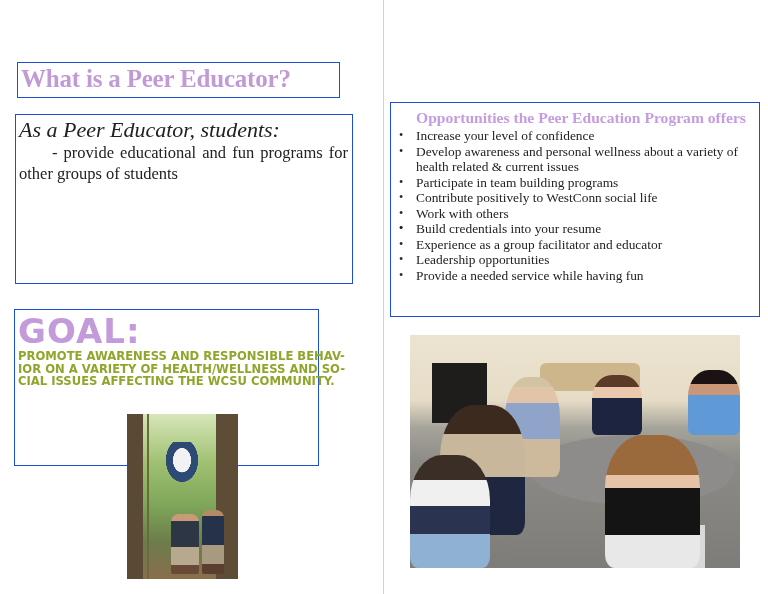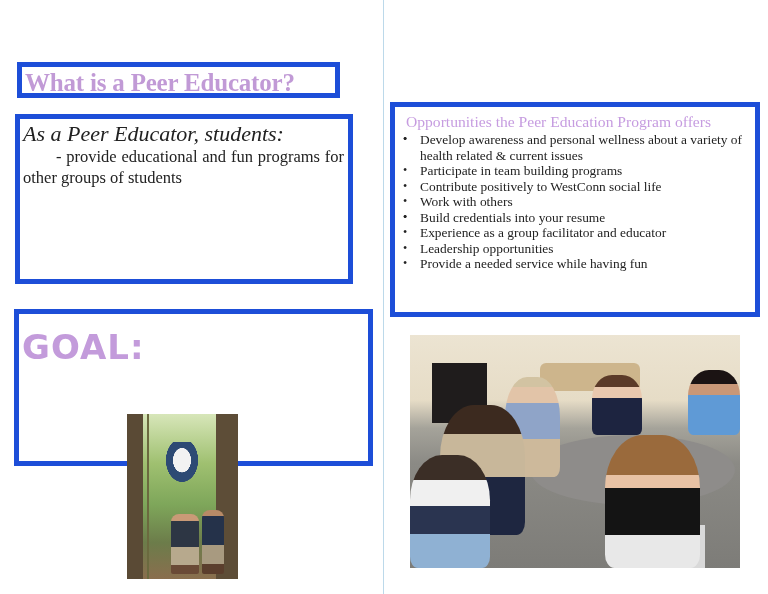--- a/index.html
+++ b/index.html
@@ -7,55 +7,55 @@
     width:768px; height:594px; position:relative; overflow:hidden;
     background:#ffffff;
     font-family:"Liberation Serif", "DejaVu Serif", serif;
   }
   .divider {
     position:absolute; left:383px; top:0; width:1px; height:594px;
     background:#bcd9ea;
   }
   .box {
     position:absolute; box-sizing:border-box;
-    border:5px solid #1d4ed8;
+    border:1px solid #1d4ed8;
     background:#ffffff;
   }
   
   #title-box { left:17px; top:62px; width:323px; height:36px; }
   #title-box .title {
     position:absolute; left:3px; top:2px;
     font-family:"Liberation Serif", serif; font-weight:bold;
     font-size:25px; color:#c19ad6; white-space:nowrap; letter-spacing:-0.2px;
   }
   
   #intro-box { left:15px; top:114px; width:338px; height:170px; padding:4px 4px 0 3px; }
   #intro-box .lead {
     font-style:italic; font-size:22px; color:#222; line-height:21px; margin:0;
   }
   #intro-box p.item {
     margin:2px 0 0 0; font-size:16.5px; color:#222; line-height:21px;
     text-indent:33px; text-align:justify;
   }
   #intro-box p.item + p.item { }
   
-  #goal-box { left:14px; top:309px; width:359px; height:157px; padding:12px 6px 0 3px; }
+  #goal-box { left:14px; top:309px; width:305px; height:157px; padding:0 6px 0 3px; }
   #goal-box .goal-heading {
     font-family:"DejaVu Sans", "Liberation Sans", sans-serif; font-weight:bold;
     font-size:34px; color:#c39bdb; line-height:38px; margin-top:2px; letter-spacing:1px;
   }
   #goal-box .goal-text {
     font-family:"DejaVu Sans", "Liberation Sans", sans-serif; font-weight:bold;
     font-size:11.6px; color:#8fa62b; line-height:12.5px; margin-top:0; width:348px;
   }
   
   #opps-box { left:390px; top:102px; width:370px; height:215px; padding:6px 4px 0 6px; }
   #opps-box .opps-title {
-    font-family:"Liberation Serif", serif; font-weight:normal;
-    font-size:15.6px; color:#c69ce0; margin:0 0 1px 5px; white-space:nowrap;
+    font-family:"Liberation Serif", serif; font-weight:bold;
+    font-size:15.6px; color:#c69ce0; margin:0 0 1px 19px; white-space:nowrap;
   }
   #opps-box ul { list-style:none; margin:0; padding:0; }
   #opps-box li {
     position:relative; padding-left:19px; font-size:13.4px; line-height:15.5px; color:#222;
   }
   #opps-box li .bullet {
     position:absolute; left:2px; top:0; font-size:12px;
   }
   
   .photo { position:absolute; overflow:hidden; }
@@ -114,32 +114,33 @@
   <div class="title">What is a Peer Educator?</div>
 </div>
 
 <div class="box" id="intro-box">
   <p class="lead">As a Peer Educator, students:</p>
   <p class="item">- provide educational and fun programs for other groups of students</p>
 </div>
 
 <div class="box" id="goal-box">
   <div class="goal-heading">GOAL:</div>
+  <div class="goal-text">PROMOTE AWARENESS AND RESPONSIBLE BEHAV-IOR ON A VARIETY OF HEALTH/WELLNESS AND SO-CIAL ISSUES AFFECTING THE WCSU COMMUNITY.</div>
 </div>
 
 <div class="photo" id="photo-zipline" title="Students on a ropes course in a forest">
   <div class="figure-top"></div>
   <div class="figure-a"></div>
   <div class="figure-b"></div>
 </div>
 
 <div class="box" id="opps-box">
   <div class="opps-title">Opportunities the Peer Education Program offers</div>
   <ul>
-    <li><span class="bullet">•</span></li>
+    <li><span class="bullet">•</span><span>Increase your level of confidence</span></li>
     <li><span class="bullet">•</span><span>Develop awareness and personal wellness about a variety of health related &amp; current issues</span></li>
     <li><span class="bullet">•</span><span>Participate in team building programs</span></li>
     <li><span class="bullet">•</span><span>Contribute positively to WestConn social life</span></li>
     <li><span class="bullet">•</span><span>Work with others</span></li>
     <li><span class="bullet">•</span></li>
     <li><span class="bullet">•</span><span>Build credentials into your resume</span></li>
     <li><span class="bullet">•</span><span>Experience as a group facilitator and educator</span></li>
     <li><span class="bullet">•</span><span>Leadership opportunities</span></li>
     <li><span class="bullet">•</span><span>Provide a needed service while having fun</span></li>
   </ul>

